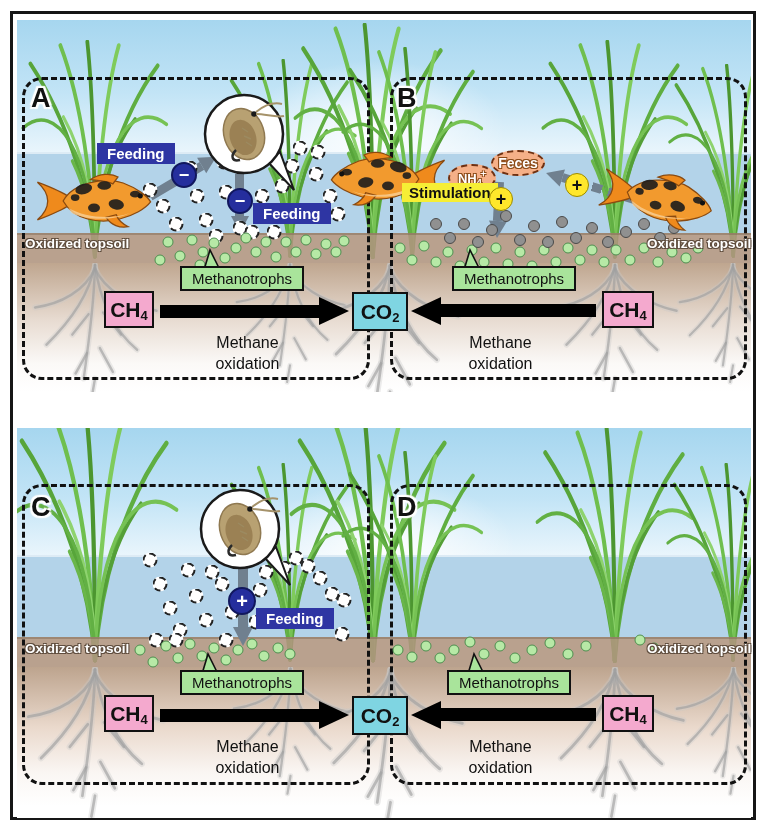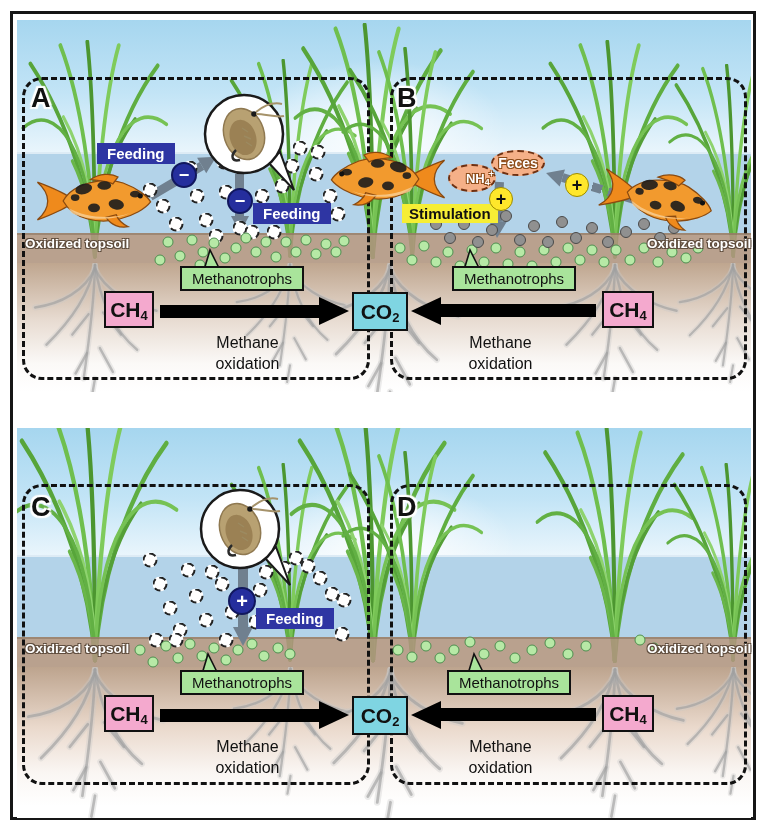--- a/index.html
+++ b/index.html
@@ -721,27 +721,27 @@
     </div>
     <div class="chembox cyan" style="left:352px;top:292px;width:56px;height:39px;">
       <span>CO</span>
         <sub>2</sub>
     </div>
     <div class="methox" style="left:175px;top:333px;width:145px;">
       <div>Methane</div>
       <div>oxidation</div>
     </div>
 
-    <div class="ellipse-label" style="left:448px;top:164px;width:48px;height:28px;justify-content:flex-end;">
+    <div class="ellipse-label" style="left:448px;top:164px;width:48px;height:28px;">
       <span>NH</span>
         <sub>4</sub>
         <sup>+</sup>
     </div>
     <div class="ellipse-label" style="left:491px;top:150px;width:54px;height:26px;font-size:14px;">Feces</div>
-    <div class="yellow-label" style="left:402px;top:204px;">Stimulation</div>
+    <div class="yellow-label" style="left:402px;top:183px;">Stimulation</div>
     <div class="badge yellow" style="left:565px;top:173px;width:24px;height:24px;font-size:18px;">+</div>
     <div class="badge yellow" style="left:489px;top:187px;width:24px;height:24px;font-size:18px;">+</div>
     <div class="soil-label" style="left:647px;top:236px;">Oxidized topsoil</div>
     <svg style="left:458px;top:247px;" width="30" height="24">
         <path d="M6,23 L12,3 L22,23" fill="#a9e49b" stroke="#111" stroke-width="1.6"></path>
       </svg>
     <div class="green-box" style="left:452px;top:266px;">Methanotrophs</div>
     <div class="chembox pink" style="left:602px;top:291px;width:52px;height:37px;">
       <span>CH</span>
         <sub>4</sub>

